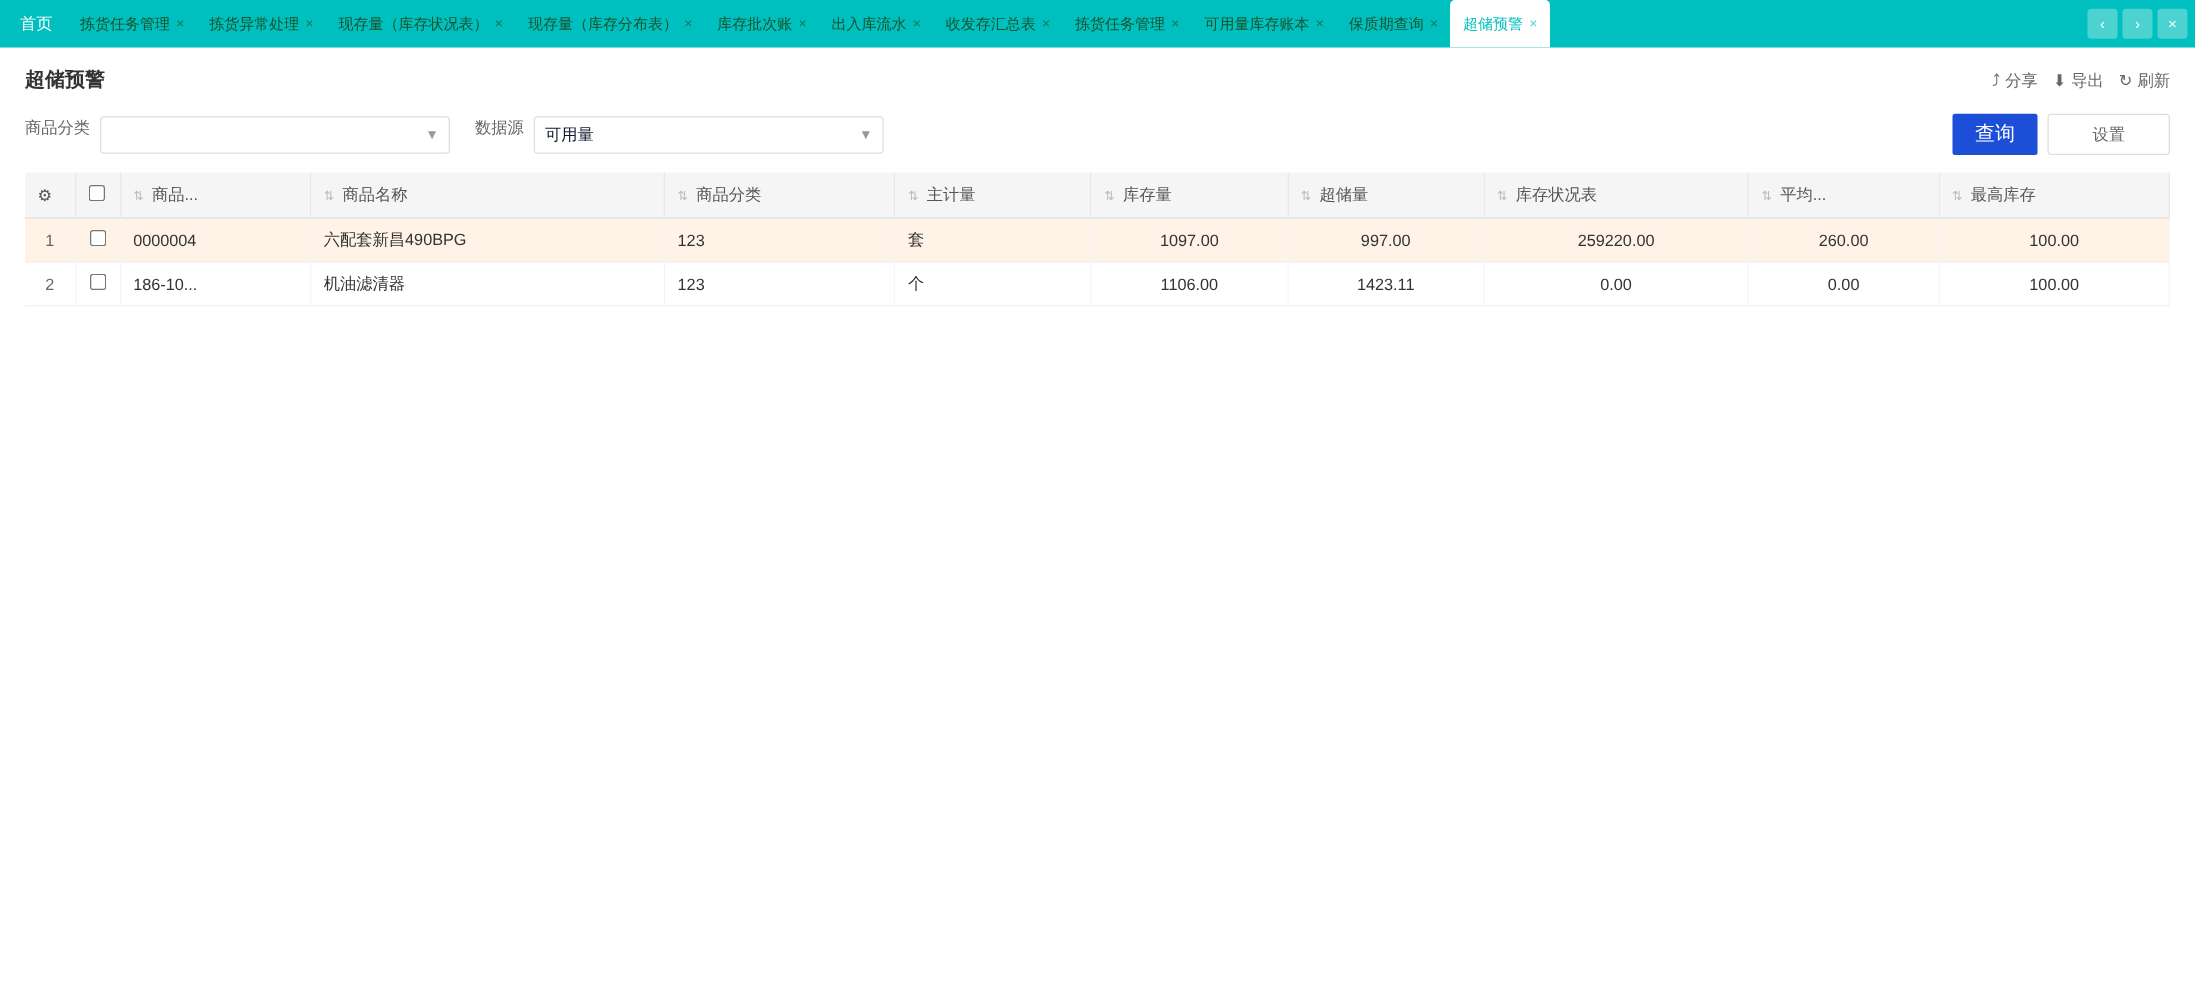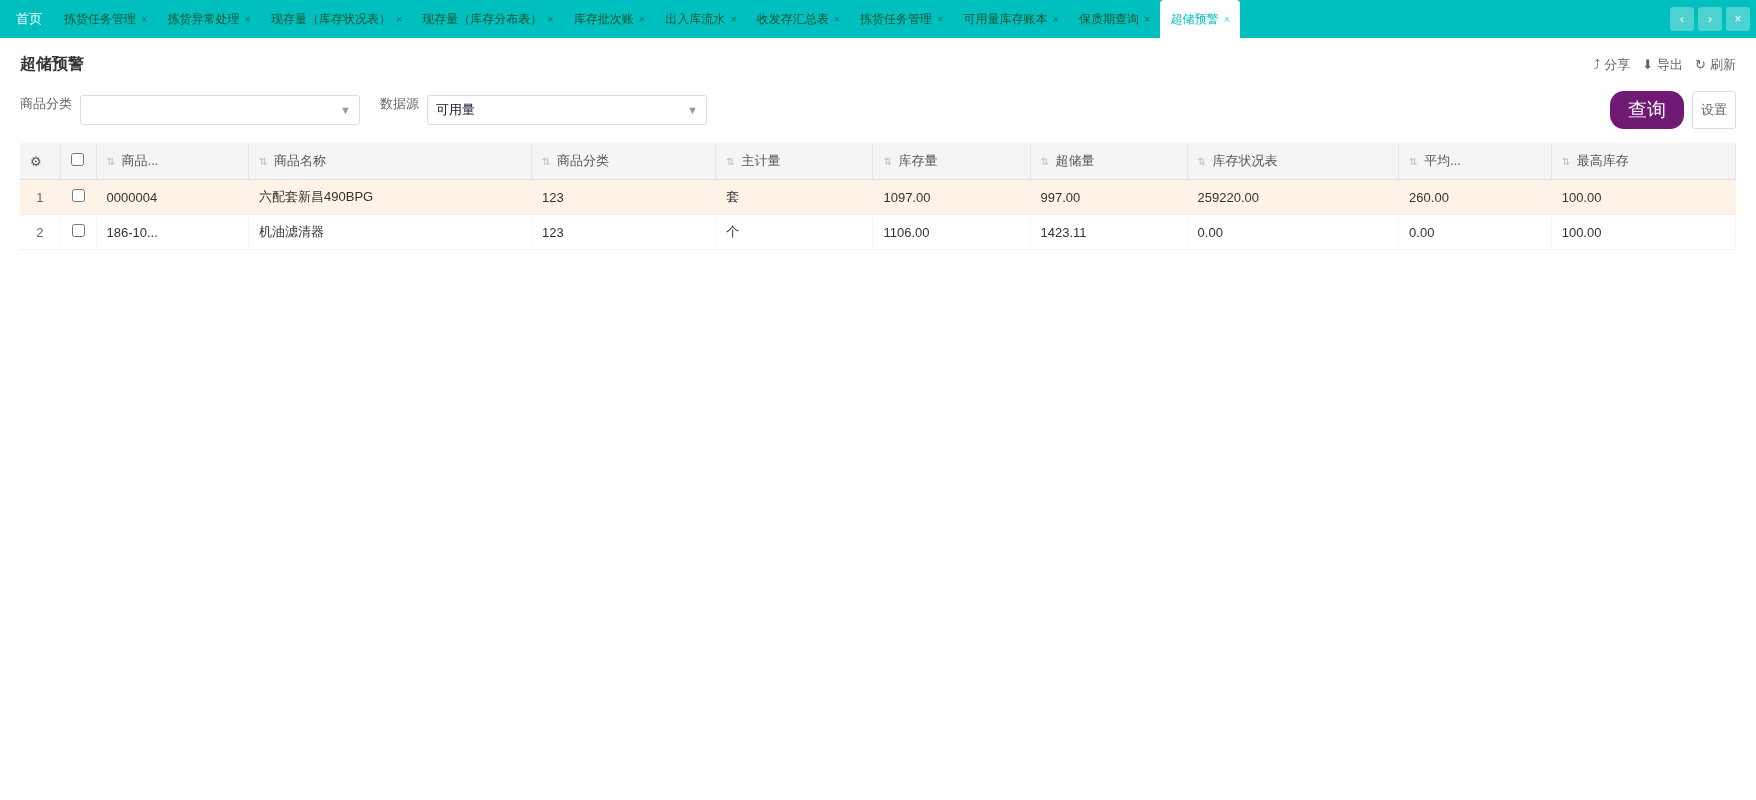--- a/index.html
+++ b/index.html
@@ -121,34 +121,34 @@
     }
     .filter-select .chevron { color: #999; font-size: 11px; }
     .filter-select-value { color: #0f172a; }
 
     .filter-buttons {
       margin-left: auto;
       display: flex;
       gap: 8px;
     }
     .btn-query {
-      background: #701a75;
+      background: #1d4ed8;
       color: #fff;
       border: none;
-      border-radius: 14px;
+      border-radius: 2px;
       padding: 6px 18px;
       cursor: pointer;
-      font-size: 19px;
+      font-size: 16px;
     }
     .btn-settings {
       background: #fff;
       color: #666;
       border: 1px solid #ddd;
       border-radius: 3px;
-      padding: 5px 8px;
+      padding: 5px 35px;
       cursor: pointer;
       font-size: 13px;
     }
 
     
     .data-table {
       width: 100%;
       border-collapse: collapse;
       font-size: 13px;
     }
@@ -175,21 +175,21 @@
     }
     .data-table tbody tr.highlighted { background: #fff3e8; }
 
     .row-num { color: #666; text-align: center; }
     .checkbox-cell { text-align: center; }
     input[type="checkbox"] { cursor: pointer; }
 
     .th-gear { text-align: center; }
 
     
-    .num-cell { text-align: left; }
+    .num-cell { text-align: center; }
   </style>
 </head>
 <body>
 
 <div class="top-nav">
   <div class="nav-home">首页</div>
 
   <div class="nav-item">
     <span>拣货任务管理</span>
     <span class="close-x">×</span>

